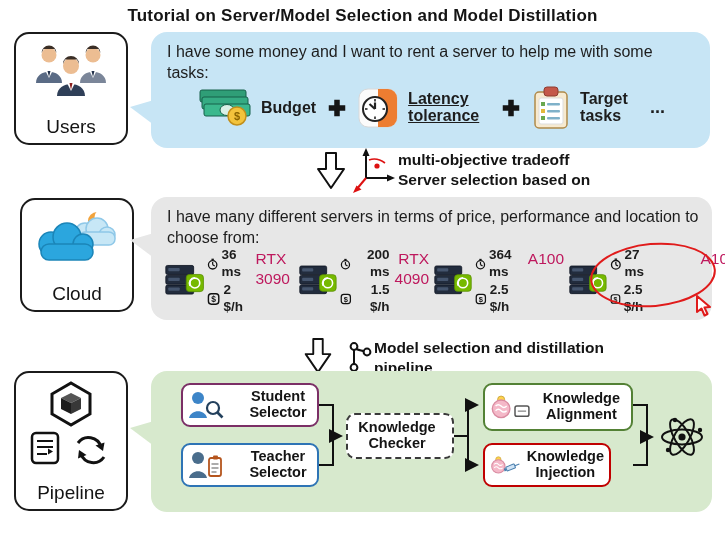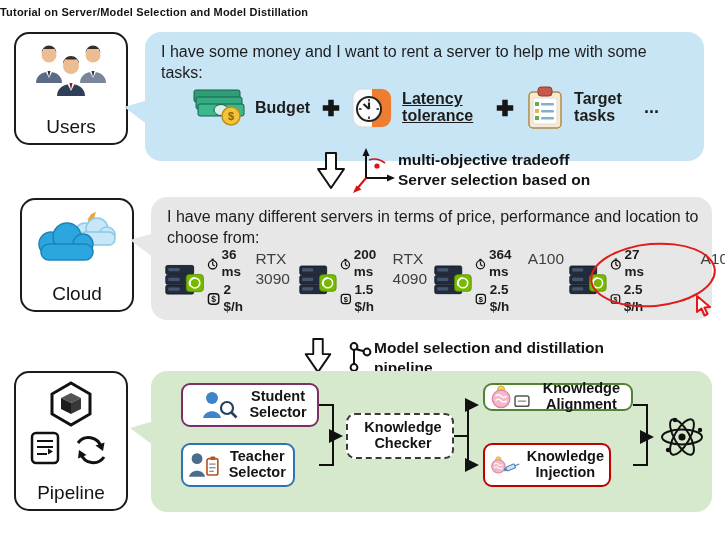--- a/index.html
+++ b/index.html
@@ -1,19 +1,19 @@
 <!DOCTYPE html>
 <html style="--bubble_blue: #c7e5f5; --bubble_gray: #e7e7e7; --bubble_green: #d7e9cd; --student: #7b2f66; --teacher: #2e74b5; --alignment: #538135; --injection: #c00000; --nvidia_green: #76b900; --accent_red: #e01b1b; --latency_orange: #ed7d31;"><head>
 <meta charset="utf-8">
 <style>
   html,body{margin:0;padding:0;background:#fff;}
   #canvas{position:relative;width:725px;height:533px;background:#fff;overflow:hidden;
           font-family:"Liberation Sans",sans-serif;color:#141414;}
-  .title{position:absolute;top:6px;left:0;width:100%;text-align:left;
-         font-size:11px;font-weight:bold;letter-spacing:.2px;}
+  .title{position:absolute;top:6px;left:0;width:100%;text-align:center;
+         font-size:17px;font-weight:bold;letter-spacing:.2px;}
   
   .box{position:absolute;box-sizing:border-box;border:2.5px solid #1b1b1b;border-radius:15px;
        background:#fff;display:flex;flex-direction:column;align-items:center;
        justify-content:space-between;padding:8px 3px 4px;}
   .box-label{font-size:19px;line-height:1.05;padding-bottom:2px;}
   
   .bubble{position:absolute;box-sizing:border-box;border-radius:16px;padding:9px 16px;
           font-size:16px;line-height:1.32;color:#1d1d1d;}
   .bubble.blue{background:var(--bubble_blue,#c7e5f5);}
   .bubble.gray{background:var(--bubble_gray,#e7e7e7);}
@@ -31,26 +31,26 @@
   .w-lat{width:82px;text-decoration:underline;} .w-tgt{width:60px;}
   .more-dots{font-weight:bold;font-size:18px;}
   
   .caption{position:absolute;font-weight:bold;font-size:15.5px;line-height:1.28;}
   .abs{position:absolute;}
   
   .server-card{position:absolute;width:130px;display:flex;}
   .server-top{display:flex;align-items:center;gap:3px;}
   .spec-col{display:flex;flex-direction:column;gap:1px;}
   .spec-row{display:flex;align-items:center;gap:3px;font-weight:bold;font-size:13.5px;line-height:1.25;}
-  .server-name{font-size:15.5px;color:#404040;margin-top:2px;padding-left:3px;}
+  .server-name{font-size:15.5px;color:#be185d;margin-top:2px;padding-left:3px;}
   .red-ellipse{position:absolute;border:2.5px solid var(--accent_red,#e01b1b);border-radius:50%;
                transform:rotate(-5deg);}
   
   .node{position:absolute;box-sizing:border-box;background:#fff;border:2.5px solid #000;border-radius:9px;
-        display:flex;align-items:center;justify-content:flex-end;gap:6px;
+        display:flex;align-items:center;justify-content:space-between;gap:6px;
         font-weight:bold;font-size:14.5px;line-height:1.08;text-align:center;padding:2px 5px;}
   .node.student{border-color:var(--student,#7b2f66);}
   .node.teacher{border-color:var(--teacher,#2e74b5);}
   .node.checker{border:2.5px dashed #3a3a3a;}
   .node.alignment{border-color:var(--alignment,#538135);}
   .node.injection{border-color:var(--injection,#c00000);}
   .nl-sm{width:68px;} .nl-md{width:92px;} .nl-ck{width:88px;}
 </style>
 </head>
 <body>
@@ -79,21 +79,21 @@
         <path d="M-14,30 C-14,14 14,14 14,30 Z" fill="#2f3f58"></path>
         <polygon points="-4.5,16 4.5,16 0,25" fill="#fff"></polygon>
           <polygon points="-1.5,17 1.5,17 0,24" fill="#8a1f1f"></polygon>
         <circle cx="0" cy="0" r="8" fill="#ecbd92"></circle>
           <path d="M-8,-2 a8,8 0 0 1 16,0 l-2,-4.5 h-12 z" fill="#3a2e26"></path>
       </g>
     </svg>
     <div class="box-label">Users</div>
   </div>
 
-  <div class="bubble blue" style="left:145px;top:32px;width:559px;height:129px;">
+  <div class="bubble blue" style="left:151px;top:32px;width:559px;height:116px;">
     <div class="tail blue"></div>
     <div style="width:530px;">I have some money and I want to rent a server to help me with some tasks:</div>
     <div class="factor-row">
       <svg width="54" height="42" viewBox="0 0 54 42">
         <rect x="3" y="3" width="46" height="12" rx="2" fill="#2f9e77" stroke="#17614a"></rect>
         <rect x="5" y="10" width="46" height="12" rx="2" fill="#35ab83" stroke="#17614a"></rect>
         <rect x="7" y="17" width="46" height="12" rx="2" fill="#3bb88d" stroke="#17614a"></rect>
         <ellipse cx="30" cy="23" rx="7" ry="5.5" fill="#d9f0e6" stroke="#17614a"></ellipse>
         <circle cx="40" cy="29" r="9" fill="#f3c33c" stroke="#c28f1a" stroke-width="1.5"></circle>
         <text x="40" y="33" font-size="11" font-weight="bold" text-anchor="middle" fill="#8a6400" font-family="Liberation Sans, sans-serif">$</text>
@@ -205,21 +205,21 @@
                 <rect x="1.5" y="1.5" width="11" height="11" rx="3" fill="none" stroke="#111" stroke-width="1.5"></rect>
                 <text x="7" y="10.6" font-size="9" font-weight="bold" text-anchor="middle" fill="#111" font-family="Liberation Sans, sans-serif">$</text>
               </svg>
             <span>2 $/h</span>
           </div>
         </div>
       </div>
       <div class="server-name">RTX 3090</div>
     </div>
 
-    <div class="server-card" style="left:148px;top:50px;">
+    <div class="server-card" style="left:148px;top:50px;text-align:right;">
       <div class="server-top">
         <svg width="48" height="42" viewBox="0 0 48 42">
           <g stroke="#0c1220">
               <rect x="1" y="2" width="34" height="11" rx="2" fill="#222c3d"></rect>
               <rect x="1" y="14" width="34" height="11" rx="2" fill="#222c3d"></rect>
               <rect x="1" y="26" width="34" height="11" rx="2" fill="#222c3d"></rect>
             </g>
           <rect x="4" y="5" width="14" height="4" rx="1" fill="#45556e"></rect>
             <rect x="4" y="17" width="14" height="4" rx="1" fill="#45556e"></rect>
             <rect x="4" y="29" width="14" height="4" rx="1" fill="#45556e"></rect>
@@ -386,38 +386,38 @@
   <div class="node student" style="left:181px;top:383px;width:138px;height:44px;">
     <svg width="36" height="30" viewBox="0 0 36 30">
       <circle cx="10" cy="8" r="6" fill="#3d85c8"></circle>
       <path d="M1,28 c2,-9 16,-9 18,0 z" fill="#3d85c8"></path>
       <circle cx="25" cy="18" r="6" fill="#fff" stroke="#23405c" stroke-width="2.2"></circle>
       <line x1="29.5" y1="22.5" x2="34.5" y2="27.5" stroke="#23405c" stroke-width="2.6"></line>
     </svg>
     <span class="nl-sm">Student Selector</span>
   </div>
 
-  <div class="node teacher" style="left:181px;top:443px;width:114px;height:44px;">
+  <div class="node teacher" style="left:181px;top:443px;width:138px;height:44px;">
     <svg width="36" height="30" viewBox="0 0 36 30">
       <circle cx="10" cy="8" r="6" fill="#4a6d8c"></circle>
       <path d="M1,28 c2,-9 16,-9 18,0 z" fill="#4a6d8c"></path>
       <rect x="21" y="8" width="12" height="18" rx="2" fill="#fff" stroke="#b5551d" stroke-width="1.8"></rect>
       <rect x="25" y="5.5" width="5" height="4" rx="1" fill="#b5551d"></rect>
       <line x1="23.5" y1="14" x2="30.5" y2="14" stroke="#888" stroke-width="1.4"></line>
       <line x1="23.5" y1="18" x2="30.5" y2="18" stroke="#888" stroke-width="1.4"></line>
       <line x1="23.5" y1="22" x2="28.5" y2="22" stroke="#888" stroke-width="1.4"></line>
     </svg>
     <span class="nl-sm">Teacher Selector</span>
   </div>
 
   <div class="node checker" style="left:346px;top:413px;width:108px;height:46px;">
     <span class="nl-ck">Knowledge Checker</span>
   </div>
 
-  <div class="node alignment" style="left:483px;top:383px;width:150px;height:28px;">
+  <div class="node alignment" style="left:483px;top:383px;width:150px;height:48px;">
     <svg width="42" height="30" viewBox="0 0 44 30">
       <circle cx="12" cy="7" r="3.8" fill="#ffd34d" stroke="#caa53d"></circle>
       <circle cx="12" cy="17" r="9.5" fill="#f4b8c8" stroke="#d98aa0" stroke-width="1.5"></circle>
       <path d="M6,14 q3,-3 6,0 q3,3 6,0" stroke="#fff" stroke-width="1.5" fill="none"></path>
       <path d="M6,19 q3,-3 6,0 q3,3 6,0" stroke="#fff" stroke-width="1.5" fill="none"></path>
       <rect x="27" y="14" width="15" height="11" rx="2" fill="#fff" stroke="#555" stroke-width="1.6"></rect>
       <line x1="30" y1="19.5" x2="39" y2="19.5" stroke="#999" stroke-width="1.6"></line>
     </svg>
     <span class="nl-md">Knowledge Alignment</span>
   </div>

